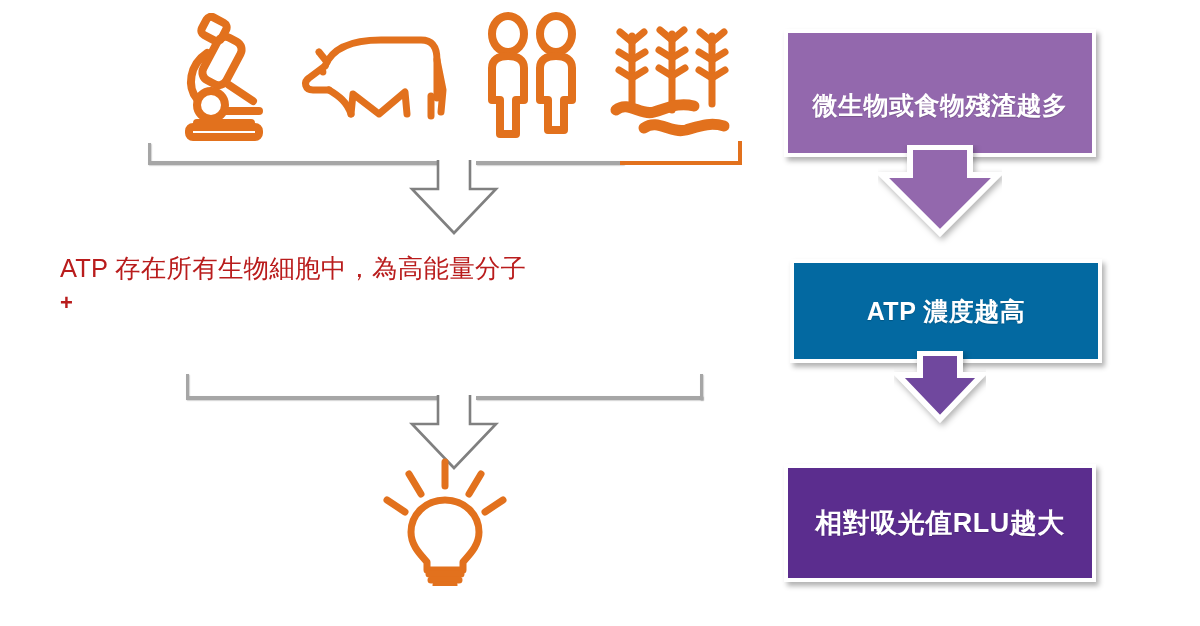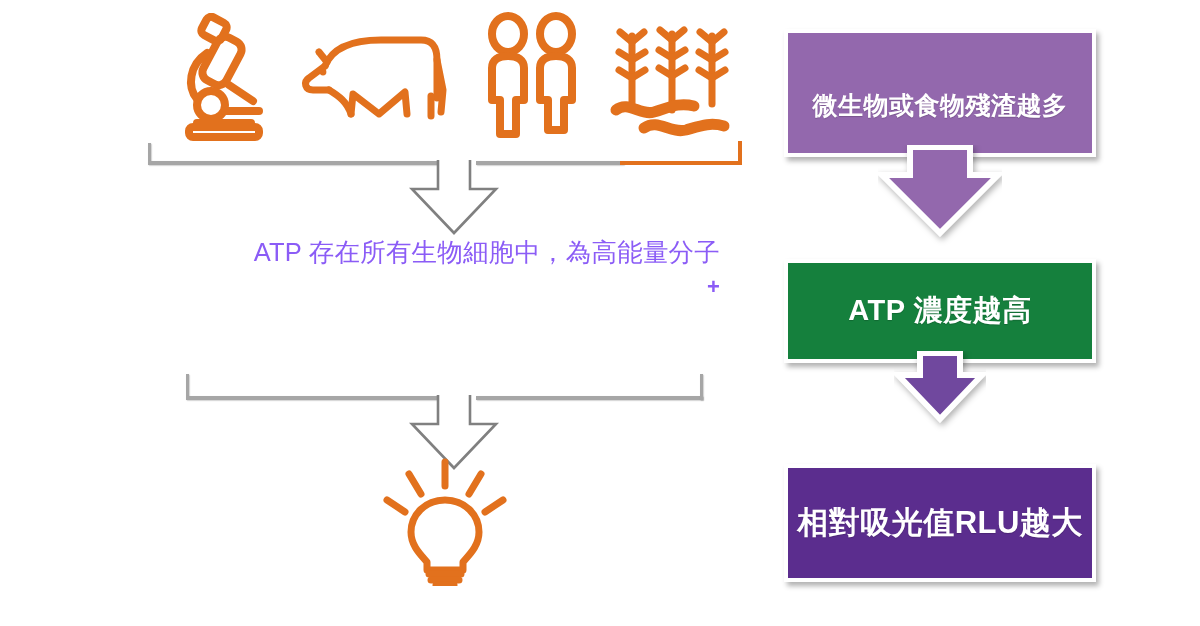--- a/index.html
+++ b/index.html
@@ -55,24 +55,24 @@
   #bot-bracket { left: 186px; top: 376px; width: 520px; height: 45px; }
 
   
   .hollow-arrow {
     position: absolute;
   }
 
   
   #center-text {
     position: absolute;
-    left: 60px; top: 232px;
+    left: 60px; top: 248px;
     width: 660px;
-    text-align: right;
-    color: #8b5cf6;
+    text-align: left;
+    color: #b91c1c;
     font-size: 25.5px;
     line-height: 40px;
     letter-spacing: 0.2px;
   }
   #center-text .plus {
     font-size: 22px;
     line-height: 30px;
     font-weight: 700;
   }
   #center-text .line {
@@ -106,30 +106,30 @@
     text-shadow: 0 1px 1px rgba(0,0,0,0.18);
   }
   #pbox-1 {
     left: 14px; top: 22px;
     width: 312px; height: 128px;
     background: #9368AD;
     font-size: 25px;
     padding-top: 24px;
   }
   #pbox-2 {
-    left: 14px; top: 252px;
+    left: 20px; top: 252px;
     width: 312px; height: 104px;
-    background: #15803d;
-    font-size: 29px;
+    background: #0369a1;
+    font-size: 25px;
   }
   #pbox-3 {
     left: 14px; top: 457px;
     width: 312px; height: 118px;
     background: #5B2D8E;
-    font-size: 31px;
+    font-size: 27px;
   }
 
   .parrow {
     position: absolute;
   }
 </style>
 </head>
 <body>
 
 <div id="left-panel">

